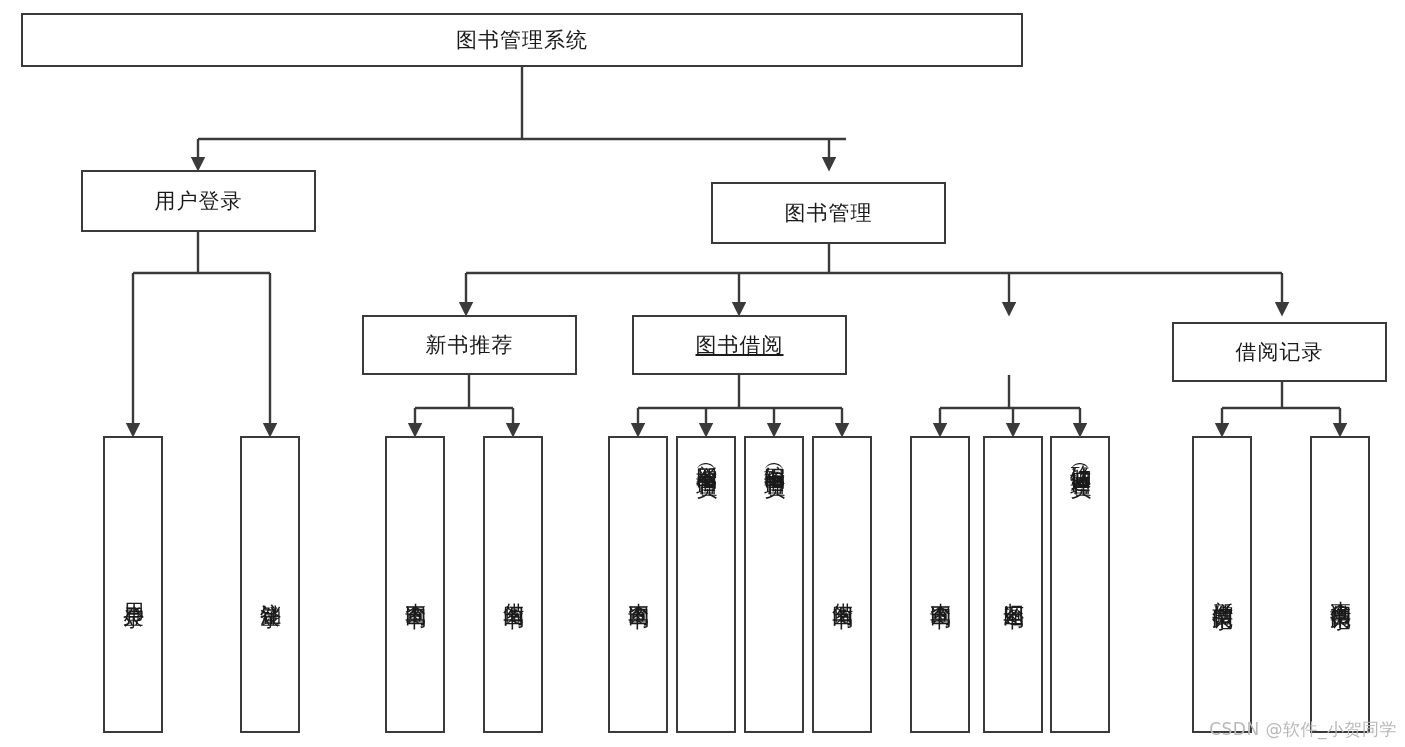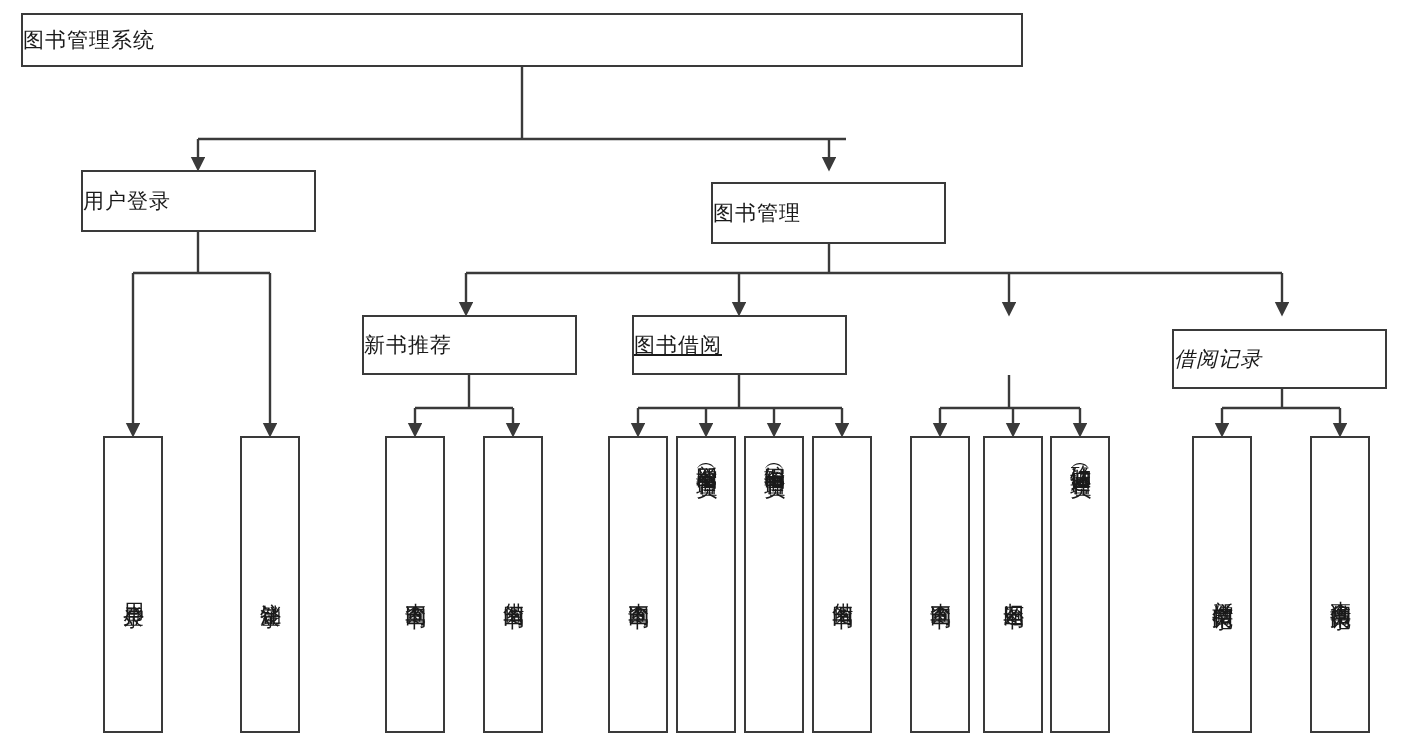--- a/index.html
+++ b/index.html
@@ -25,20 +25,21 @@
     height: 747px;
     pointer-events: none;
   }
   .node {
     position: absolute;
     box-sizing: border-box;
     border: 2px solid #3a3a3a;
     background: #ffffff;
     display: flex;
     align-items: center;
+    justify-content: center;
     color: #1a1a1a;
   }
   .node.horiz {
     font-size: 21px;
     letter-spacing: 1px;
   }
   .node.leaf {
     padding-top: 10px;
     align-items: flex-start;
     justify-content: center;
@@ -136,21 +137,21 @@
   <div class="node horiz" style="left:711px;top:170px;width:235px;height:62px;margin-top:12px;">
     <span>图书管理</span>
   </div>
 
   <div class="node horiz" style="left:362px;top:315px;width:215px;height:60px;">
     <span>新书推荐</span>
   </div>
   <div class="node horiz" style="left:632px;top:315px;width:215px;height:60px;text-decoration:underline;">
     <span>图书借阅</span>
   </div>
-  <div class="node horiz" style="left:1172px;top:329px;width:215px;height:60px;font-style:italic;">
+  <div class="node horiz" style="left:1172px;top:322px;width:215px;height:60px;">
     <span>借阅记录</span>
   </div>
 
   <div class="node leaf center" style="left:103px;top:436px;width:60px;height:297px;">
     <div class="leaf-inner">
         <span class="vtext">用户登录</span>
       </div>
   </div>
   <div class="node leaf center" style="left:240px;top:436px;width:60px;height:297px;">
     <div class="leaf-inner">
@@ -210,14 +211,15 @@
     <div class="leaf-inner">
         <span class="vtext">新增借阅记录</span>
       </div>
   </div>
   <div class="node leaf center" style="left:1310px;top:436px;width:60px;height:297px;">
     <div class="leaf-inner">
         <span class="vtext">查询借阅记录</span>
       </div>
   </div>
 
+  <div class="watermark">CSDN @软件_小贺同学</div>
 
 </div>
 
 </body></html>

